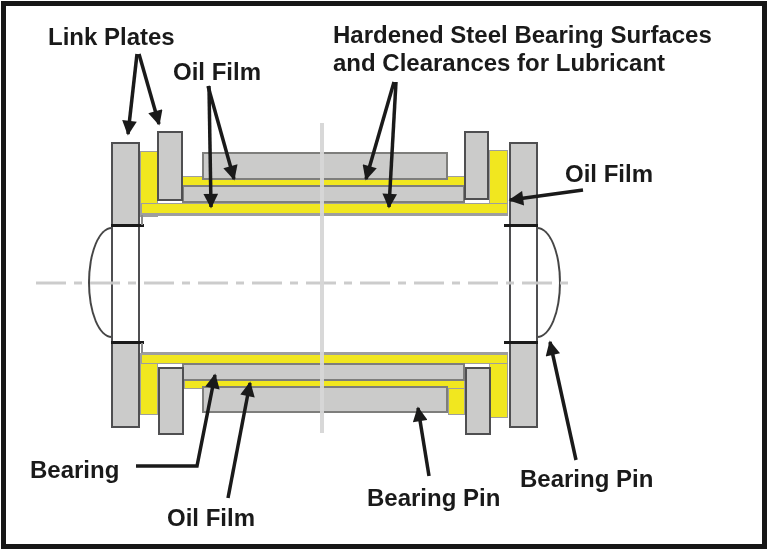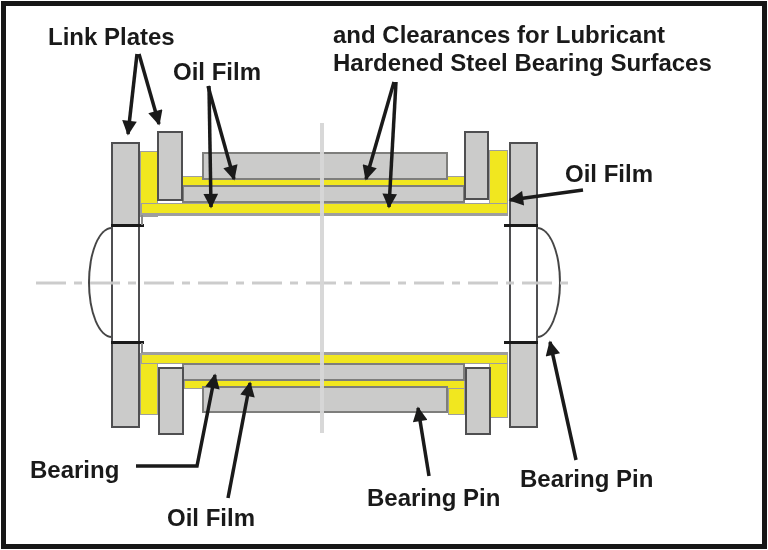--- a/index.html
+++ b/index.html
@@ -86,22 +86,22 @@
     <path class="arrow" marker-end="url(#ah)" d="M583,190 L510,200"></path>
     <path class="arrow" marker-end="url(#ah)" d="M136,466 L197,466 L215,375"></path>
     <path class="arrow" marker-end="url(#ah)" d="M228,498 L250,383"></path>
     <path class="arrow" marker-end="url(#ah)" d="M429,476 L418,408"></path>
     <path class="arrow" marker-end="url(#ah)" d="M576,460 L550,342"></path>
   </svg>
 
   <div class="label" style="left:48px;top:23px;">Link Plates</div>
   <div class="label" style="left:173px;top:58px;">Oil Film</div>
   <div class="label" style="left:333px;top:21px;">
+    <div>Hardened Steel Bearing Surfaces</div>
     <div>and Clearances for Lubricant</div>
-    <div>Hardened Steel Bearing Surfaces</div>
   </div>
   <div class="label" style="left:565px;top:160px;">Oil Film</div>
   <div class="label" style="left:30px;top:456px;">Bearing</div>
   <div class="label" style="left:167px;top:504px;">Oil Film</div>
   <div class="label" style="left:367px;top:484px;">Bearing Pin</div>
   <div class="label" style="left:520px;top:465px;">Bearing Pin</div>
 
   <div class="frame"></div>
 </div>
 

